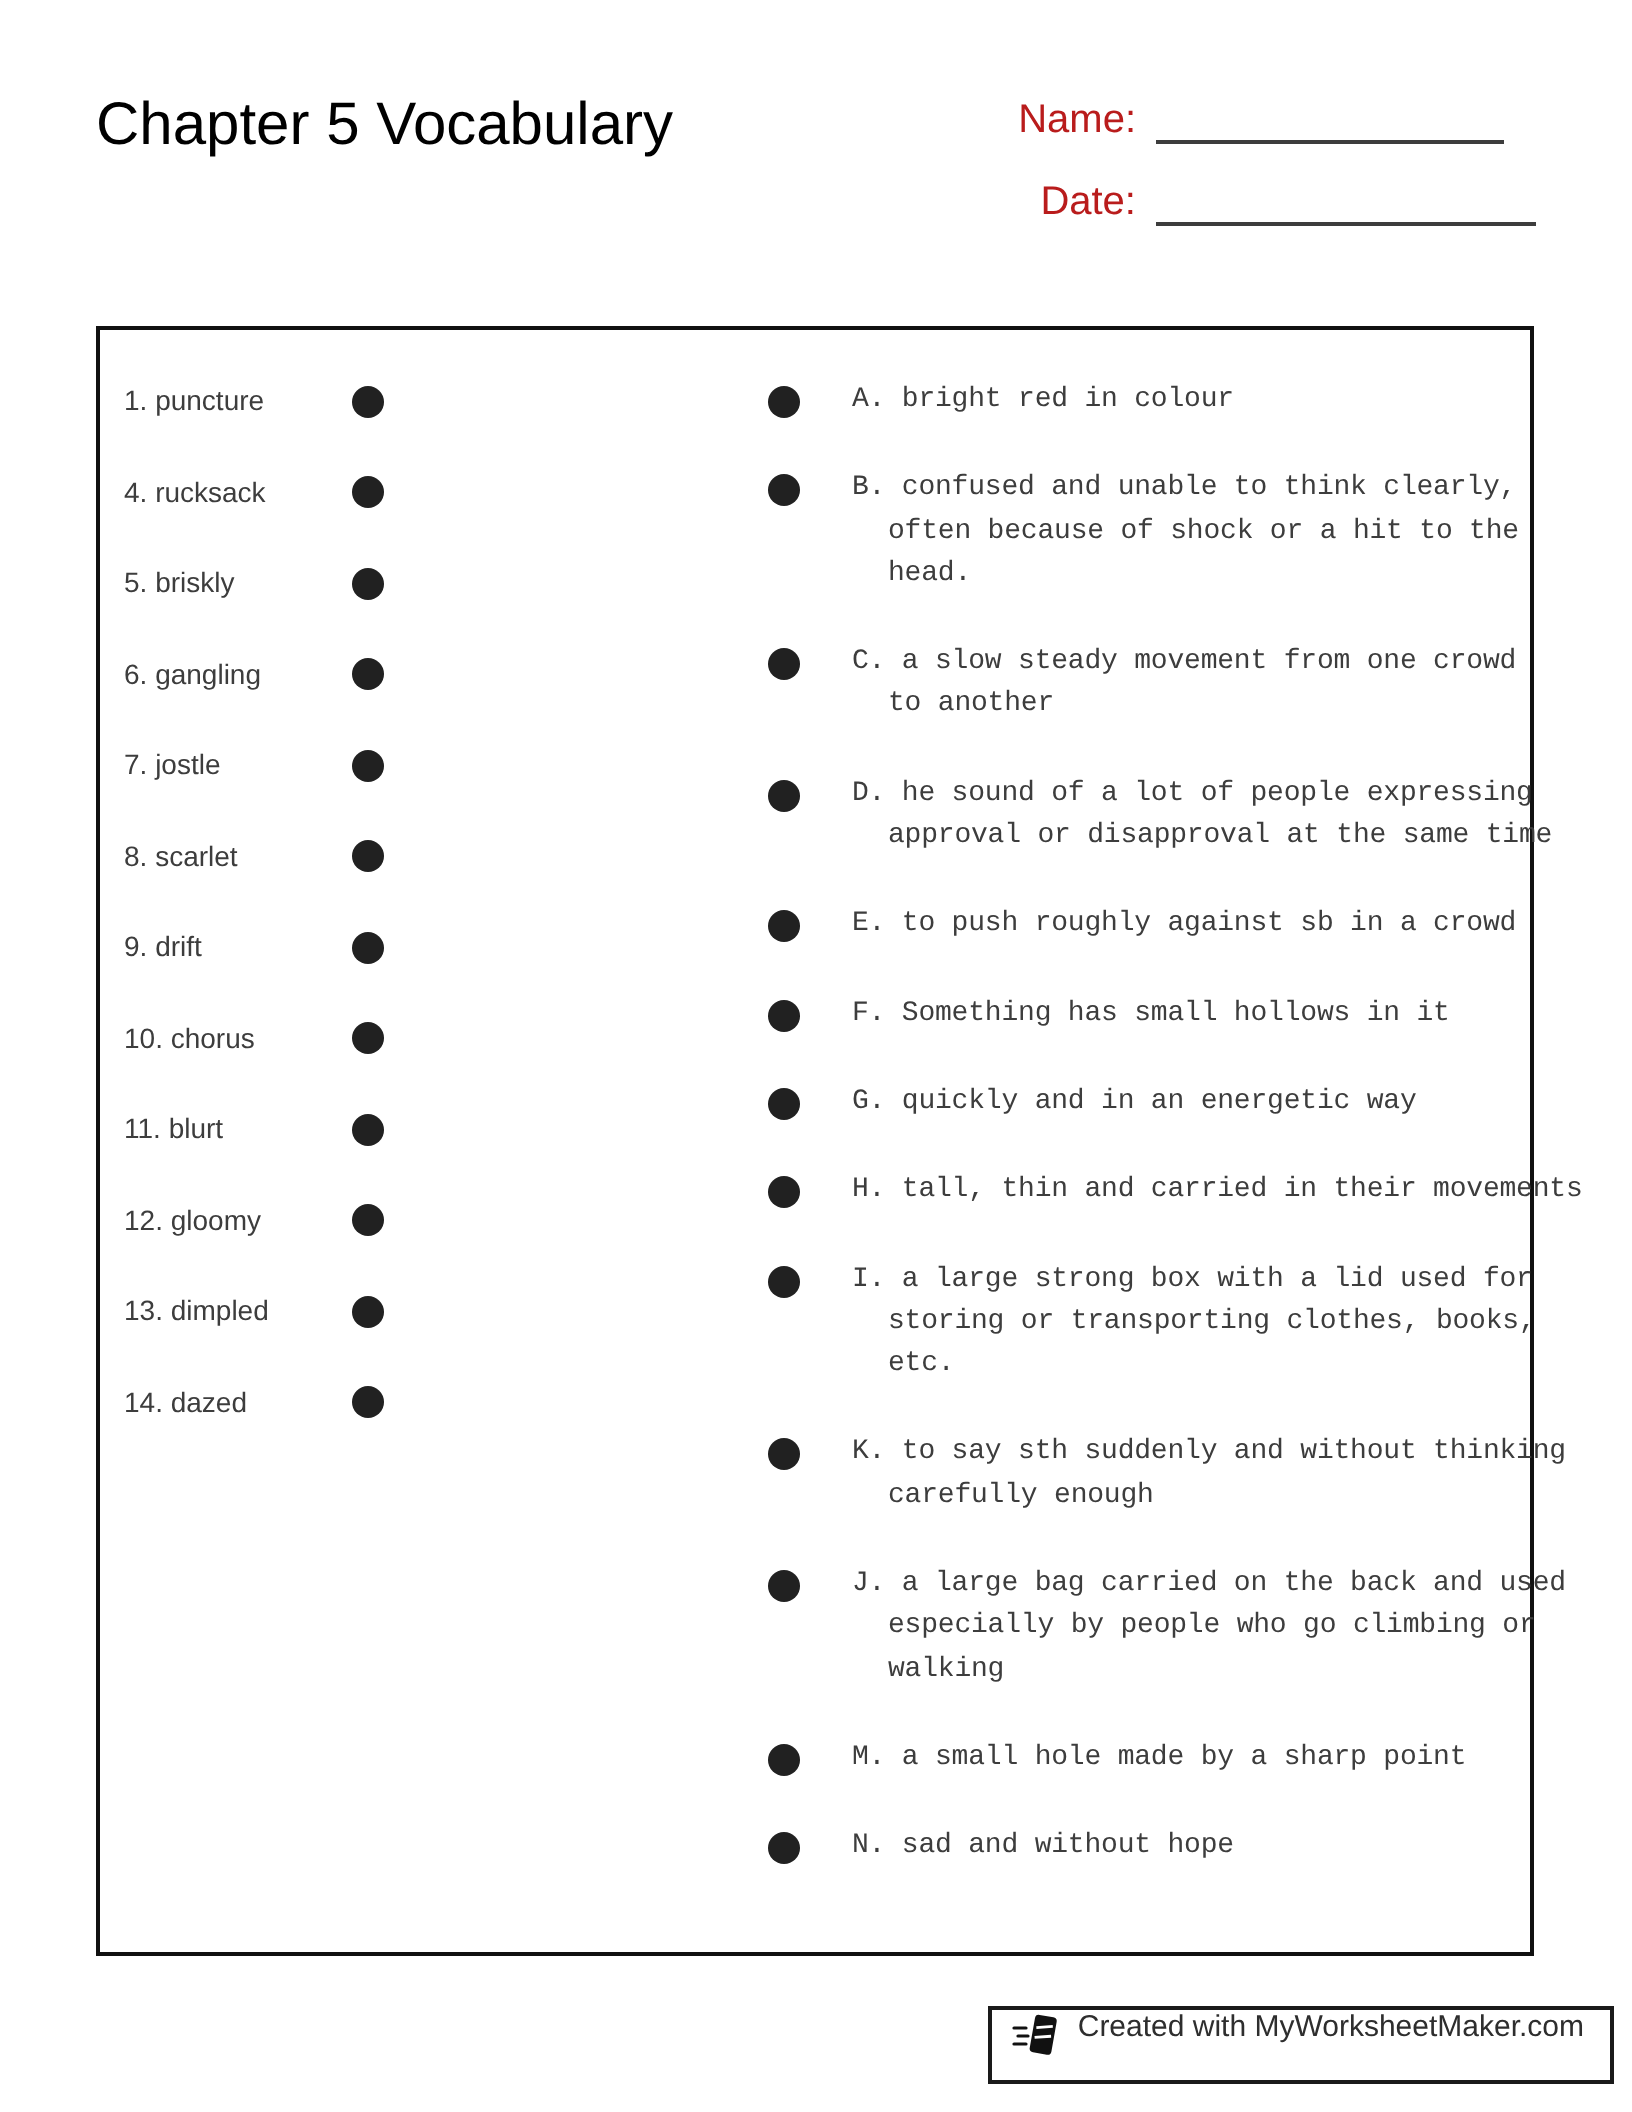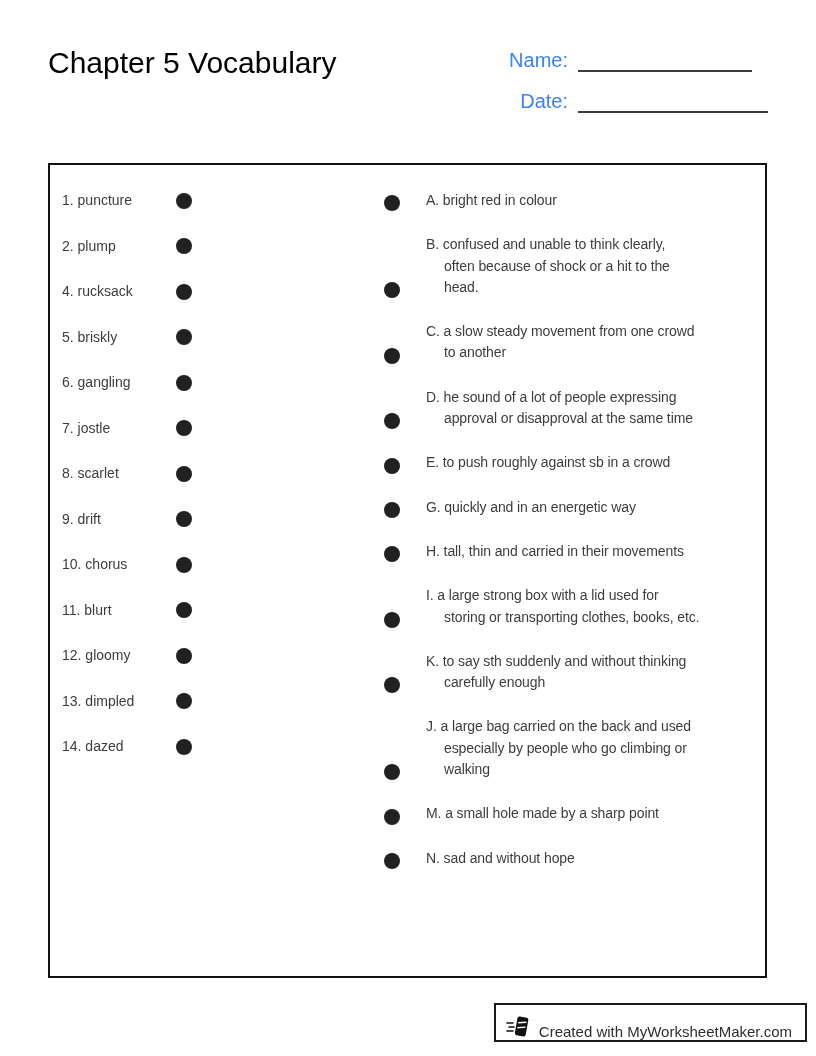--- a/index.html
+++ b/index.html
@@ -10,52 +10,52 @@
     overflow:hidden;
     font-family:"Liberation Sans","DejaVu Sans",sans-serif;
     color:#3d3d3d;
   }
 
   
   .header { position:absolute; top:46px; left:48px; right:48px; display:flex; justify-content:space-between; align-items:flex-start; }
   .title { font-size:30px; font-weight:400; color:#000000; margin:0; line-height:1.1; }
   .name-date { padding-top:2px; }
   .nd-row { display:flex; align-items:flex-end; margin-bottom:17px; }
-  .nd-label { font-size:20px; color:#3b82f6; width:66px; text-align:right; line-height:1.2; }
+  .nd-label { font-size:20px; color:#b91c1c; width:66px; text-align:right; line-height:1.2; }
   .nd-line { border-bottom:2px solid #3d3d3d; margin-left:10px; height:22px; box-sizing:border-box; }
   .nd-line.name { width:174px; }
   .nd-line.date { width:190px; }
 
   
   .worksheet-box {
     position:absolute; top:163px; left:48px;
     width:719px; height:815px;
     border:2px solid #111111; box-sizing:border-box;
     display:flex; padding:25px 0 0 12px;
   }
   .col-words { width:322px; flex:none; display:flex; flex-direction:column; gap:24.5px; }
   .word-row { display:flex; align-items:center; height:21px; }
   .word-label { width:114px; font-size:14px; color:#3d3d3d; line-height:21px; }
   .dot { width:16px; height:16px; border-radius:50%; background:#212121; flex:none; }
   .col-defs { flex:1; min-width:0; display:flex; flex-direction:column; gap:23px; }
-  .def-row { display:flex; align-items:flex-end; }
+  .def-row { display:flex; align-items:flex-start;font-family:Liberation Mono, monospace; }
   .def-row .dot { margin-top:3px; }
   .def-text {
     margin-left:26px; width:352px; flex:none;
     font-size:14px; line-height:21.3px; color:#3d3d3d;
     white-space:pre-line;
     padding-left:18px; text-indent:-18px;
     letter-spacing:-0.1px;
   }
 
   
   .footer-box {
     position:absolute; top:1003px; right:9px; height:39px;
     border:2px solid #1a1a1a; box-sizing:border-box;
-    display:flex; align-items:flex-end; gap:7px;
+    display:flex; align-items:flex-start; gap:7px;
     padding:0 13px 0 10px; background:#ffffff;
   }
   .footer-logo { width:26px; height:26px; flex:none; display:block; }
   .footer-text { font-size:15px; color:#2e2e2e; white-space:nowrap; }
 </style>
 </head>
 <body>
 
 <div class="page">
 
@@ -73,24 +73,20 @@
     </div>
   </div>
 
   <div class="worksheet-box">
     <div class="col-words">
         <div class="word-row">
           <span class="word-label">1. puncture</span>
           <span class="dot"></span>
         </div>
         <div class="word-row">
-          <span class="word-label">2. plump</span>
-          <span class="dot"></span>
-        </div>
-        <div class="word-row">
           <span class="word-label">4. rucksack</span>
           <span class="dot"></span>
         </div>
         <div class="word-row">
           <span class="word-label">5. briskly</span>
           <span class="dot"></span>
         </div>
         <div class="word-row">
           <span class="word-label">6. gangling</span>
           <span class="dot"></span>
@@ -145,20 +141,24 @@
 to another</span>
         </div>
         <div class="def-row">
           <span class="dot"></span>
           <span class="def-text">D. he sound of a lot of people expressing
 approval or disapproval at the same time</span>
         </div>
         <div class="def-row">
           <span class="dot"></span>
           <span class="def-text">E. to push roughly against sb in a crowd</span>
+        </div>
+        <div class="def-row">
+          <span class="dot"></span>
+          <span class="def-text">F. Something has small hollows in it</span>
         </div>
         <div class="def-row">
           <span class="dot"></span>
           <span class="def-text">G. quickly and in an energetic way</span>
         </div>
         <div class="def-row">
           <span class="dot"></span>
           <span class="def-text">H. tall, thin and carried in their movements</span>
         </div>
         <div class="def-row">

